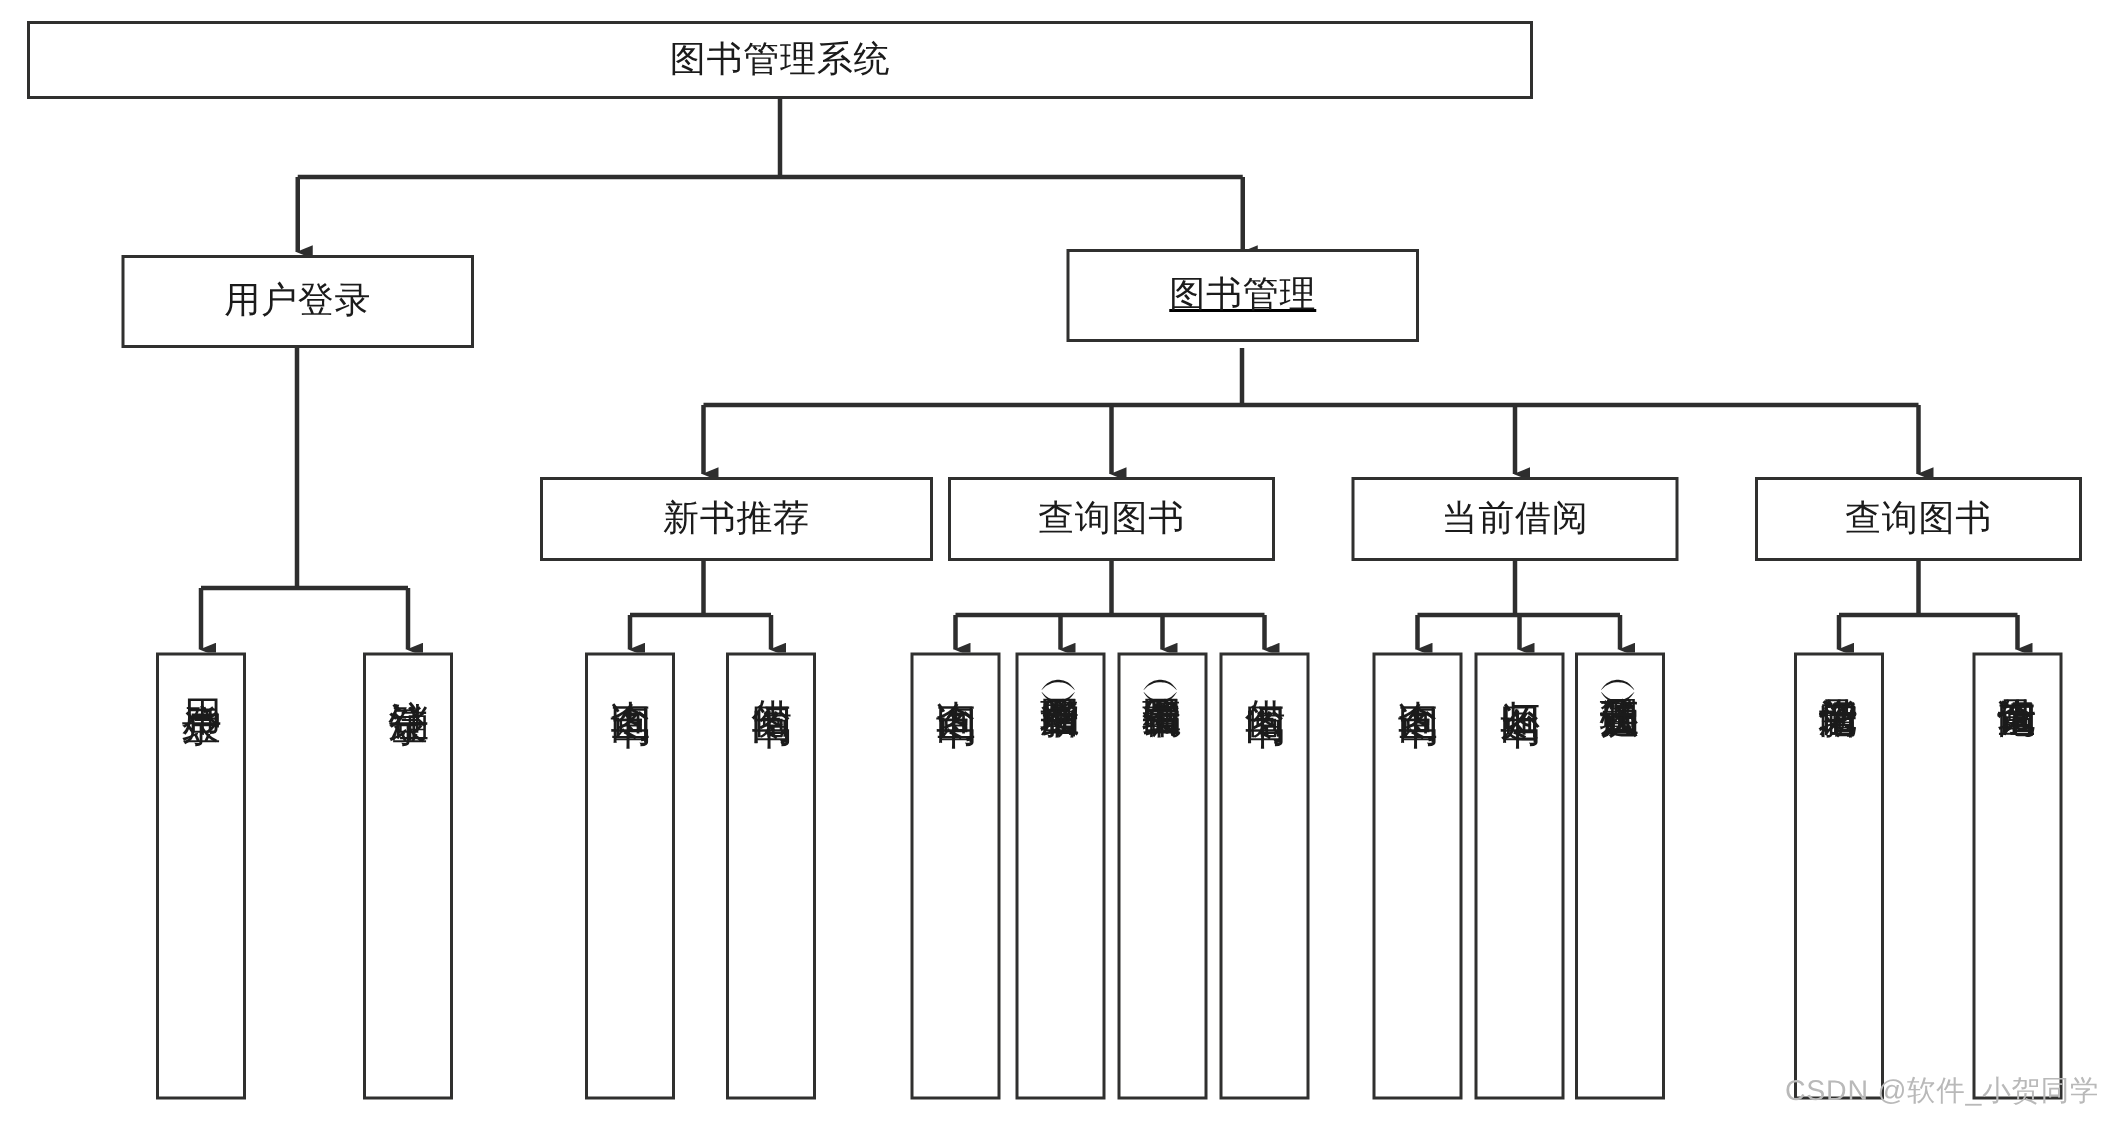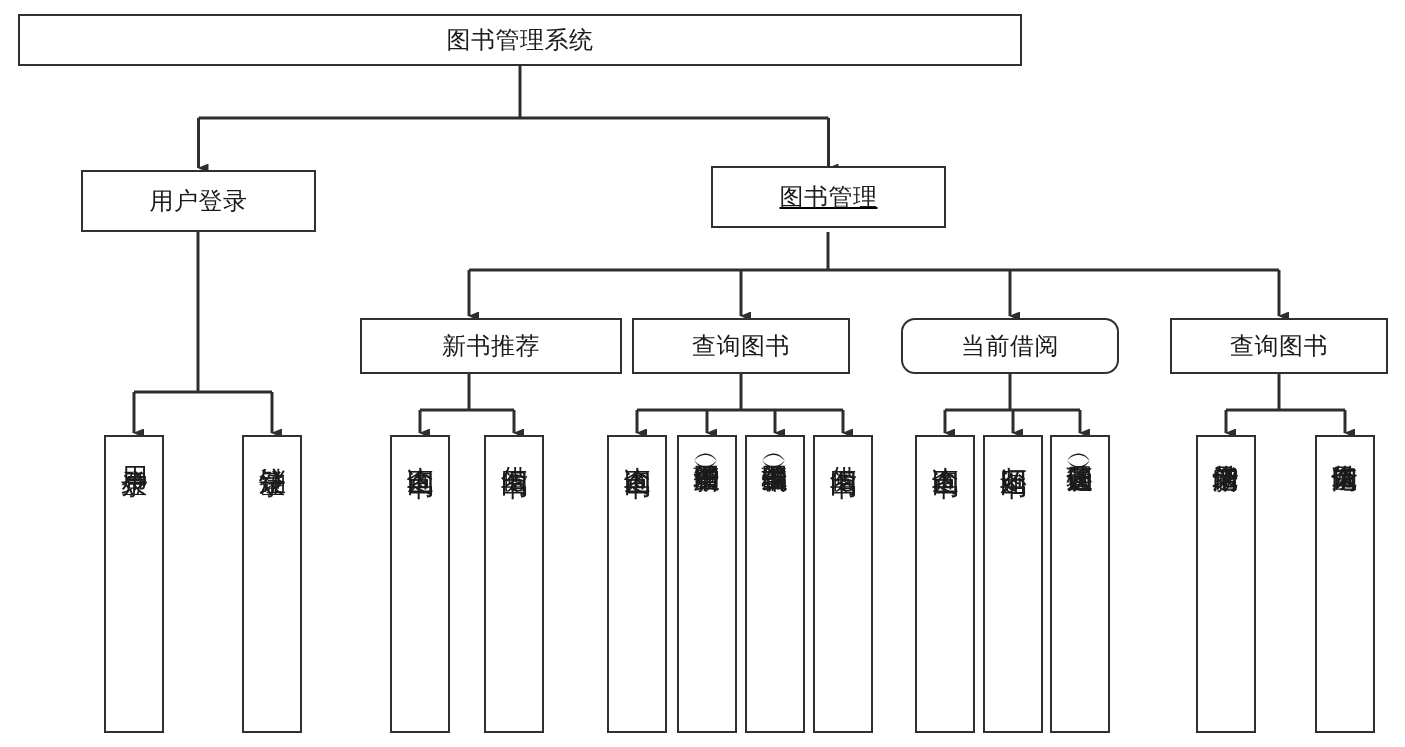--- a/index.html
+++ b/index.html
@@ -129,21 +129,21 @@
       </div>
       <div class="node horiz" style="left: 711px; top: 166px; width: 235px; height: 62px; text-decoration: underline;">
         <span class="label">图书管理</span>
       </div>
       <div class="node horiz" style="left: 360px; top: 318px; width: 262px; height: 56px;">
         <span class="label">新书推荐</span>
       </div>
       <div class="node horiz" style="left: 632px; top: 318px; width: 218px; height: 56px;">
         <span class="label">查询图书</span>
       </div>
-      <div class="node horiz" style="left: 901px; top: 318px; width: 218px; height: 56px; border-radius: 14px;">
+      <div class="node horiz" style="left: 901px; top: 318px; width: 218px; height: 56px;">
         <span class="label">当前借阅</span>
       </div>
       <div class="node horiz" style="left: 1170px; top: 318px; width: 218px; height: 56px;">
         <span class="label">查询图书</span>
       </div>
       <div class="node vert" style="left: 104px; top: 435px; width: 60px; height: 298px;">
         <span class="label">用户登录</span>
       </div>
       <div class="node vert" style="left: 242px; top: 435px; width: 60px; height: 298px;">
         <span class="label">注销登录</span>
@@ -175,13 +175,14 @@
       <div class="node vert tall-text" style="left: 1050px; top: 435px; width: 60px; height: 298px;">
         <span class="label">确认归还（管理员）</span>
       </div>
       <div class="node vert tall-text" style="left: 1196px; top: 435px; width: 60px; height: 298px;">
         <span class="label">新增借阅记录</span>
       </div>
       <div class="node vert tall-text" style="left: 1315px; top: 435px; width: 60px; height: 298px;">
         <span class="label">查询借阅记录</span>
       </div>
     </div>
+  <div class="watermark">CSDN @软件_小贺同学</div>
 </div>
 
 </body></html>

